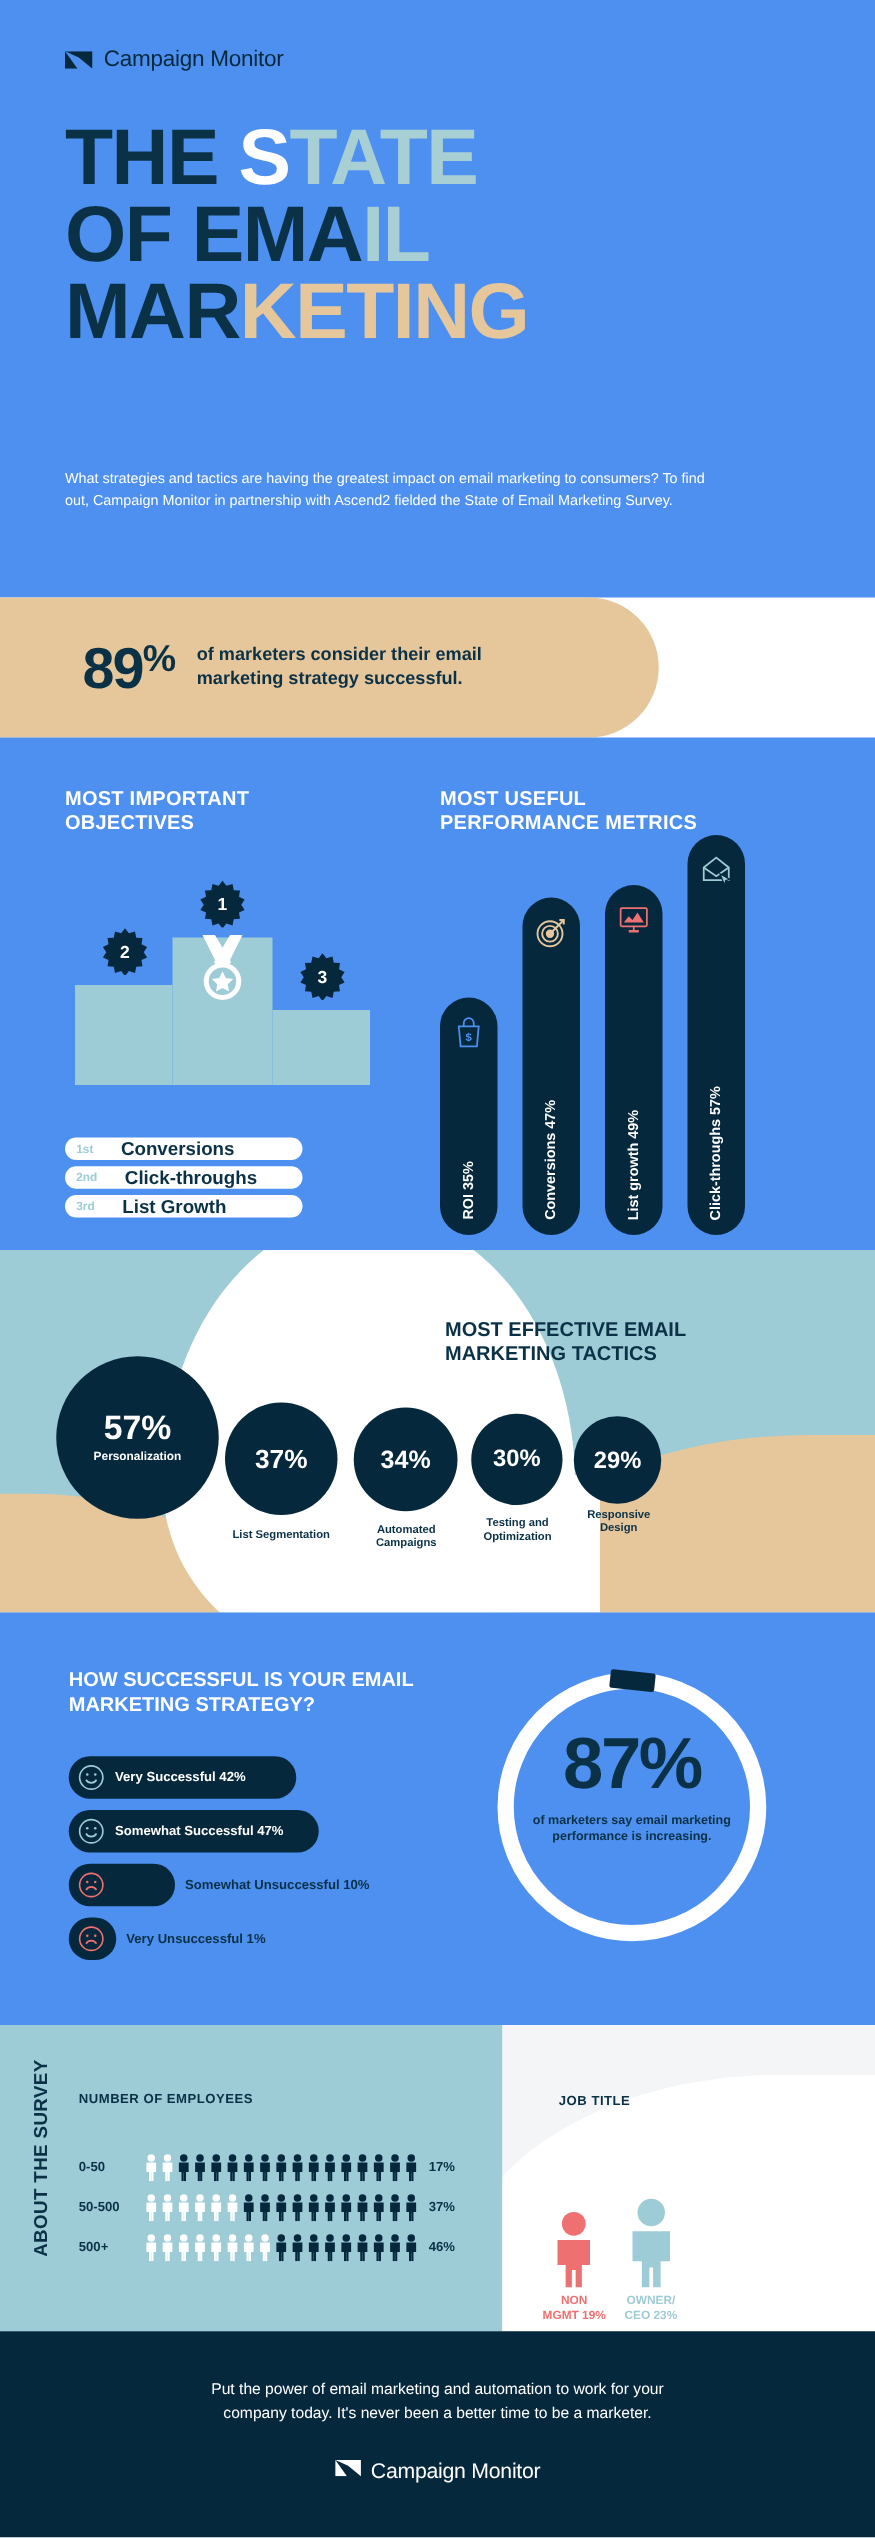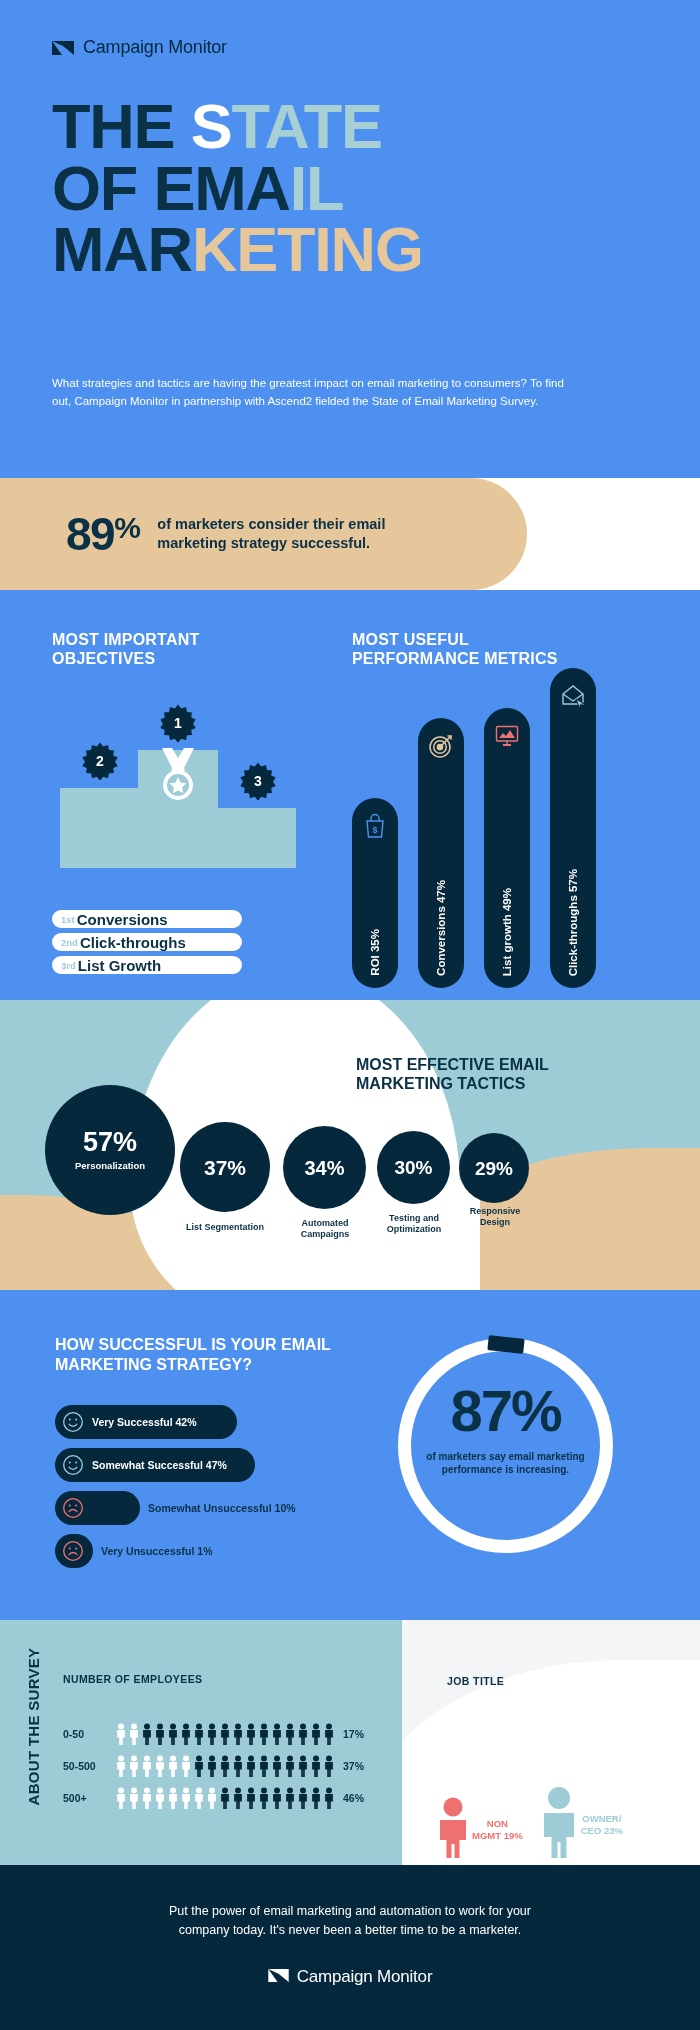--- a/index.html
+++ b/index.html
@@ -74,21 +74,21 @@
   .badge span { position:relative; z-index:2; }
   .badge-1 { left:99px; top:-46px; }
   .badge-2 { left:21px; top:-8px; }
   .badge-3 { left:179px; top:12px; }
 
   .medal { position:absolute; left:96px; top:-2px; width:44px; height:58px; }
 
   .rank-list { position:absolute; left:52px; top:320px; width:190px; }
   .rank-row {
     height:18px; background:#fff; border-radius:9px; margin-bottom:5px;
-    display:flex; align-items:center; padding-left:9px; gap:2px;
+    display:flex; align-items:center; padding-left:9px; gap:22px;
   }
   .rank-pos { font-size:9.5px; font-weight:700; color:#9dcbd6; }
   .rank-lbl { font-size:15px; font-weight:700; color:#0b3146; }
 
   
   .bars { position:absolute; left:352px; top:18px; width:300px; height:380px; }
   .bar {
     position:absolute; bottom:0; width:46px; background:#06283d;
     border-radius:23px; overflow:hidden;
   }
@@ -195,21 +195,21 @@
 
   .emp-rows { position:absolute; left:63px; top:100px; width:320px; }
   .emp-row { display:flex; align-items:center; height:28px; margin-bottom:4px; }
   .emp-lbl { width:52px; font-size:10.5px; font-weight:700; color:#0b3146; }
   .emp-figs { display:flex; gap:1px; flex:none; width:218px; }
   .fig { width:12px; height:22px; flex:none; }
   .emp-pct { font-size:10.5px; font-weight:700; color:#0b3146; margin-left:10px; }
 
   .h-job { position:absolute; left:45px; top:55px; font-size:10.5px; font-weight:700; color:#0b3146; letter-spacing:.4px; z-index:4; }
   .jobs { position:absolute; left:32px; top:88px; width:250px; height:150px; z-index:4; display:flex; align-items:flex-end; gap:14px; }
-  .job { display:flex; align-items:center; }
+  .job { display:flex; flex-direction:column; align-items:center; }
   .job-cap { margin-top:5px; font-size:9.5px; font-weight:700; text-align:center; line-height:1.2; }
 
   
   .footer {
     position:absolute; left:0; top:1865px; width:700px; height:165px;
     background:#06283d; display:flex; flex-direction:column; align-items:center;
   }
   .foot-txt {
     margin-top:37px; width:400px; text-align:center; color:#fff;
     font-size:12.5px; line-height:1.55;

